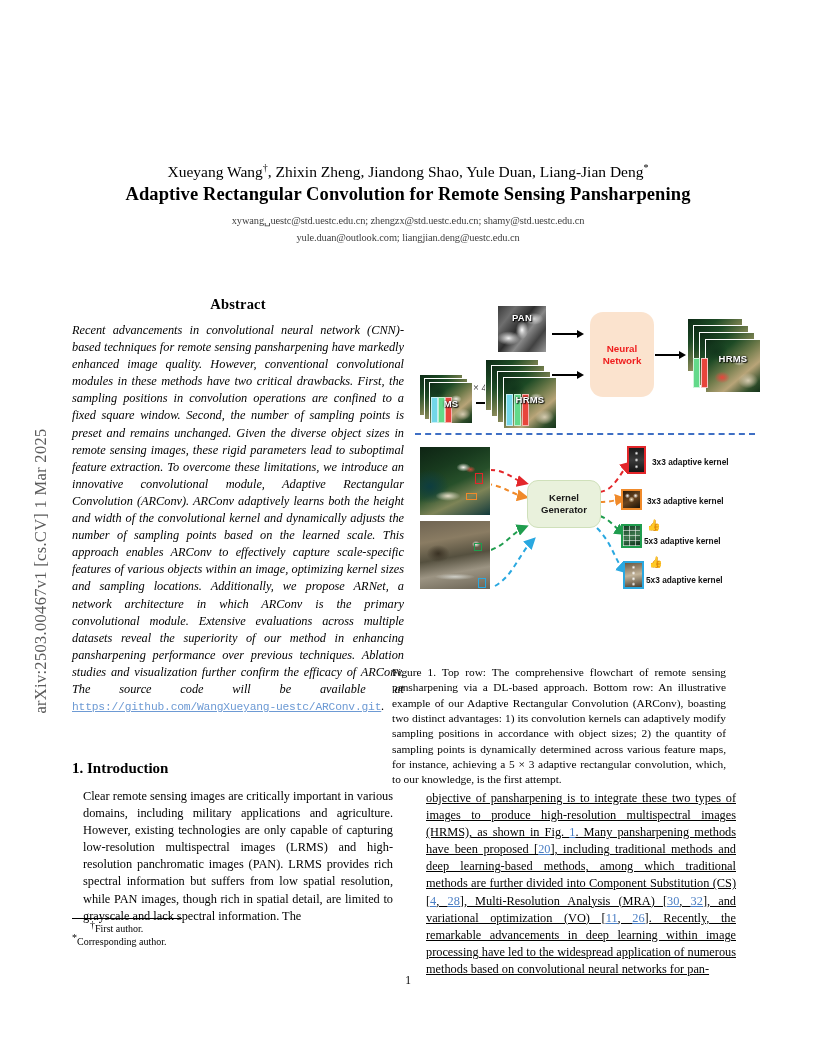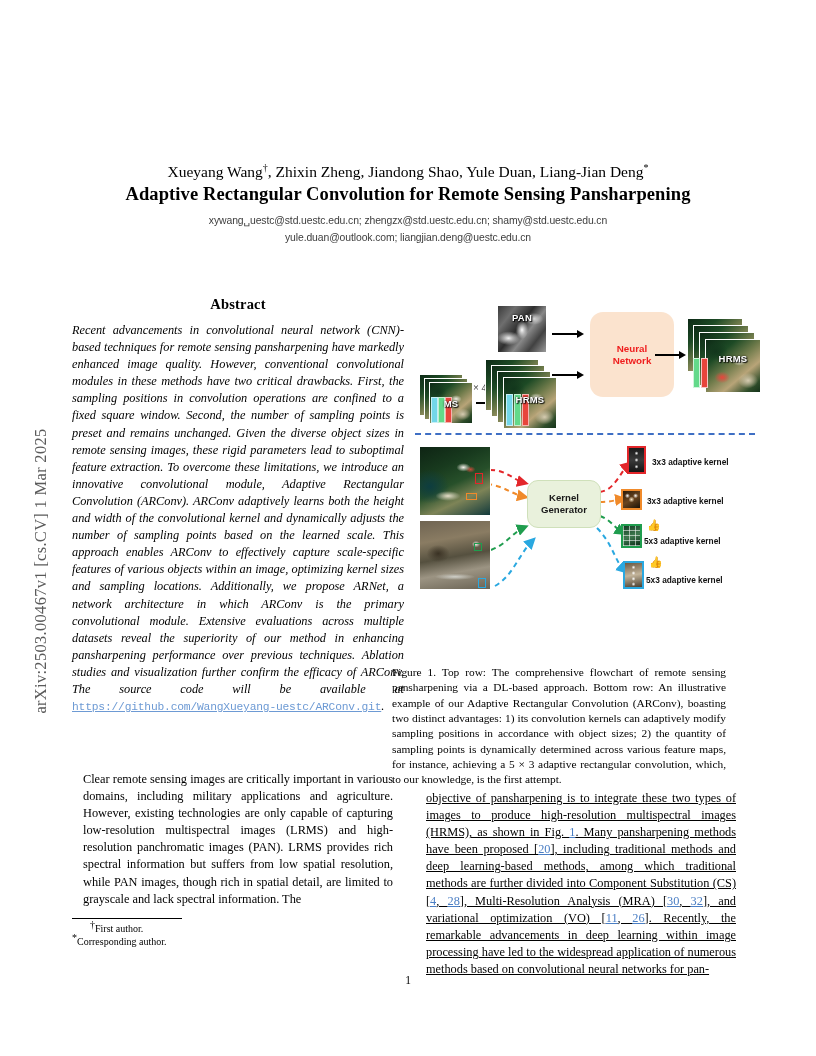--- a/index.html
+++ b/index.html
@@ -64,21 +64,21 @@
     font-size: 15.5px;
     line-height: 1.35;
   }
   .sup {
     font-size: 10px;
     vertical-align: super;
     line-height: 0;
   }
   #emails {
     margin-top: 7px;
-    font-family: Liberation Sans, sans-serif;
+    font-family: Liberation Serif, serif;
     font-size: 10.4px;
     line-height: 1.62;
     color: #3d3d3d;
     letter-spacing: -0.1px;
   }
 
   
   .col {
     position: absolute;
     top: 296px;
@@ -370,20 +370,21 @@
       <div>yule.duan@outlook.com; liangjian.deng@uestc.edu.cn</div>
     </div>
   </div>
 
   <div class="col" id="col-left">
     <h2 class="section-head">Abstract</h2>
     <p class="abstract-text"><span>Recent advancements in convolutional neural network (CNN)-based techniques for remote sensing pansharpening have markedly enhanced image quality. However, conventional convolutional modules in these methods have two critical drawbacks. First, the sampling positions in convolution operations are confined to a fixed square window. Second, the number of sampling points is preset and remains unchanged. Given the diverse object sizes in remote sensing images, these rigid parameters lead to suboptimal feature extraction. To overcome these limitations, we introduce an innovative convolutional module, Adaptive Rectangular Convolution (ARConv). ARConv adaptively learns both the height and width of the convolutional kernel and dynamically adjusts the number of sampling points based on the learned scale. This approach enables ARConv to effectively capture scale-specific features of various objects within an image, optimizing kernel sizes and sampling locations. Additionally, we propose ARNet, a network architecture in which ARConv is the primary convolutional module. Extensive evaluations across multiple datasets reveal the superiority of our method in enhancing pansharpening performance over previous techniques. Ablation studies and visualization further confirm the efficacy of ARConv. The source code will be available at </span><a class="url-mono" href="#">https://github.com/WangXueyang-uestc/ARConv.git</a><span>.</span></p>
   </div>
 
   <div id="intro-block">
+    <h2 class="intro-head">1. Introduction</h2>
     <p class="body-text">Clear remote sensing images are critically important in various domains, including military applications and agriculture. However, existing technologies are only capable of capturing low-resolution multispectral images (LRMS) and high-resolution panchromatic images (PAN). LRMS provides rich spectral information but suffers from low spatial resolution, while PAN images, though rich in spatial detail, are limited to grayscale and lack spectral information. The</p>
   </div>
 
   <div id="footnotes">
     <div id="footnote-rule"></div>
     <div class="footnote indent"><span class="sup">†</span><span>First author.</span></div>
     <div class="footnote"><span class="sup">*</span><span>Corresponding author.</span></div>
   </div>
 
   <div id="page-number">1</div>
@@ -418,21 +419,21 @@
       <div class="thumb sat-gray" style="left:82px; top:9px; width:50px; height:48px;">
         <div class="lbl" style="top:24%;">PAN</div>
       </div>
 
       <div class="arrow-line" style="left:137px; top:37px; width:26px;"></div>
       <div class="arrow-head" style="left:162px; top:33.5px;"></div>
 
       <div class="arrow-line" style="left:137px; top:78px; width:26px;"></div>
       <div class="arrow-head" style="left:162px; top:74.5px;"></div>
 
-      <div id="nn-box" style="left:175px; top:16px; width:84px; height:85px;">
+      <div id="nn-box" style="left:175px; top:16px; width:64px; height:85px;">
         <div class="nn-label">
           <div>Neural</div>
           <div>Network</div>
         </div>
       </div>
 
       <div class="arrow-line" style="left:240px; top:58px; width:25px;"></div>
       <div class="arrow-head" style="left:264px; top:54.5px;"></div>
 
       <div class="stack-card sat-color" style="left:272px; top:22px; width:56px; height:54px;"></div>

